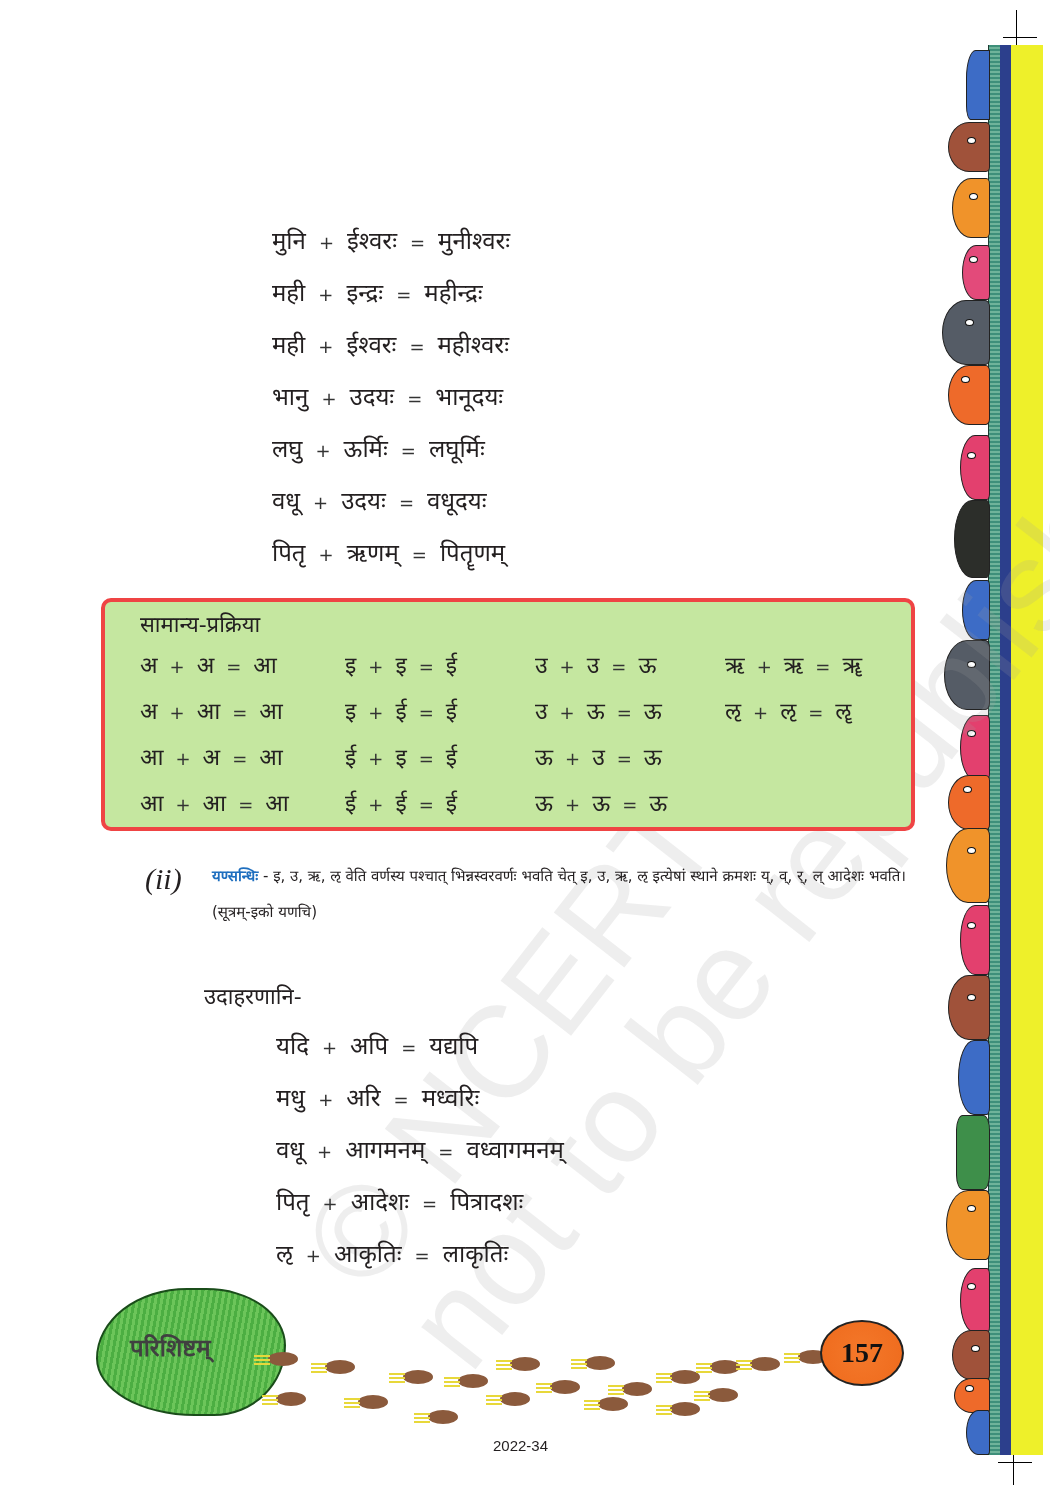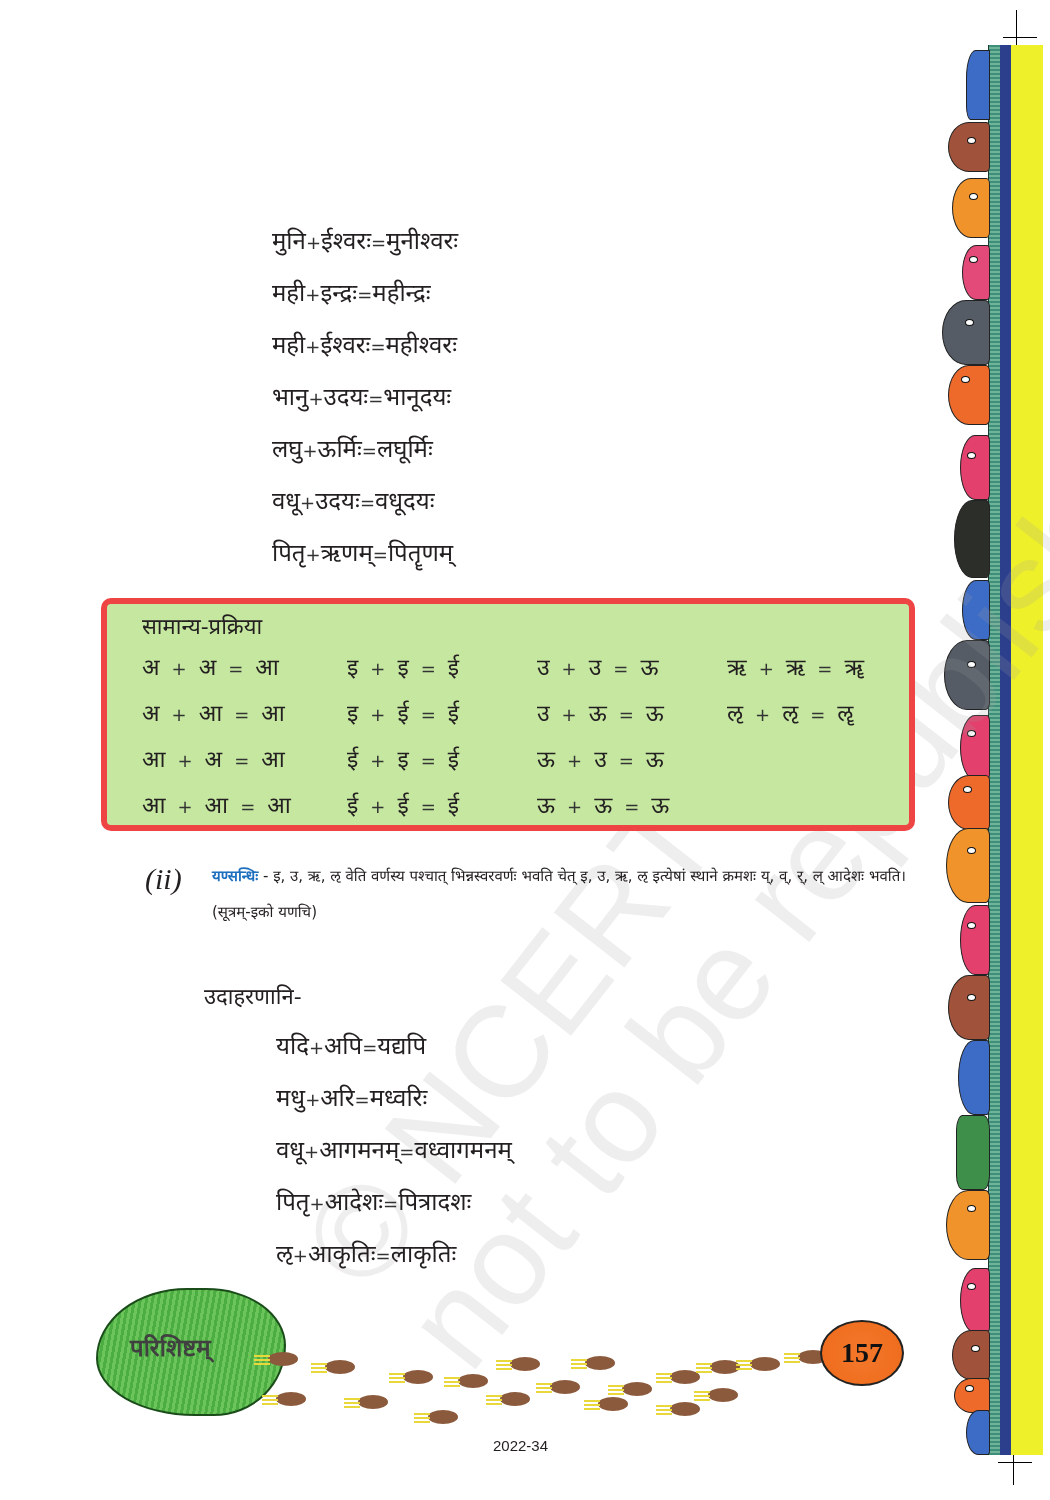--- a/index.html
+++ b/index.html
@@ -9,26 +9,26 @@
   .crop-mark { position: absolute; background: #000; }
   .side-yellow { position: absolute; left: 1011px; top: 45px; width: 32px; height: 1410px; background: #eef02a; }
   .side-navy { position: absolute; left: 1000px; top: 45px; width: 11px; height: 1410px; background: #2c3f8c; }
   .side-teal { position: absolute; left: 988px; top: 45px; width: 12px; height: 1410px;
     background: repeating-linear-gradient(0deg, #3e8f7a 0 2px, #6fb39a 2px 4px); border-left:1px solid #1d3a30; }
   .creature { position: absolute; border-radius: 50% 10% 10% 50%; border: 1.5px solid #222; }
   .creature .eye { position: absolute; width: 9px; height: 7px; background: #fff; border: 1.5px solid #111; border-radius: 50%; }
 
   
   .ex-list { position: absolute; left: 272px; font-size: 24px; line-height: 51px; }
-  .ex-row { display: flex; gap: 0; align-items: baseline; white-space: nowrap; }
+  .ex-row { display: flex; gap: 13px; align-items: baseline; white-space: nowrap; }
   .op { font-size: 18px; color: #333; }
 
   
   .rule-box { position: absolute; left: 101px; top: 598px; width: 814px; height: 233px;
-    background: #c5e7a0; border: 6px solid #ef4444; border-radius: 10px; }
+    background: #c5e7a0; border: 4px solid #ef4444; border-radius: 10px; }
   .rule-title { position: absolute; left: 35px; top: 6px; font-size: 22px; }
   .rule-grid { position: absolute; left: 35px; top: 46px; font-size: 23px; }
   .rule-row { position: absolute; white-space: nowrap; display: flex; gap: 12px; align-items: baseline; }
 
   
   .sec-num { position: absolute; left: 145px; top: 862px; font-family: "Liberation Serif", serif; font-style: italic; font-size: 30px; }
   .para { position: absolute; left: 212px; top: 858px; width: 705px; font-size: 15px; line-height: 36px; text-align: justify; }
   .term { color: #1f6fbf; font-weight: bold; }
   .examples-label { position: absolute; left: 204px; top: 980px; font-size: 22px; }
 

